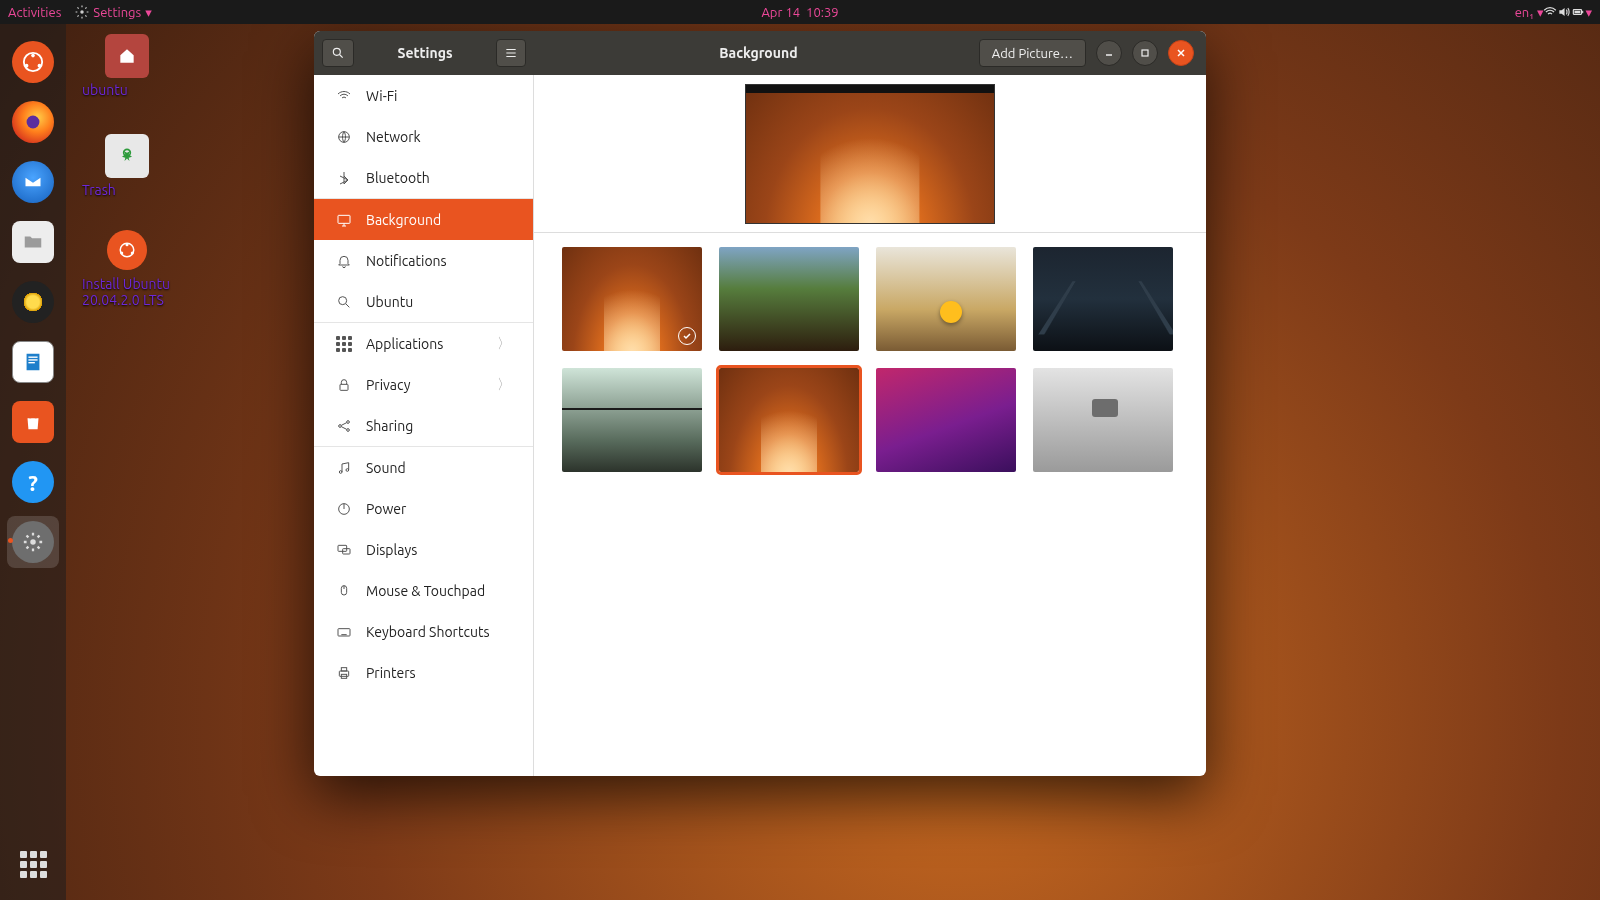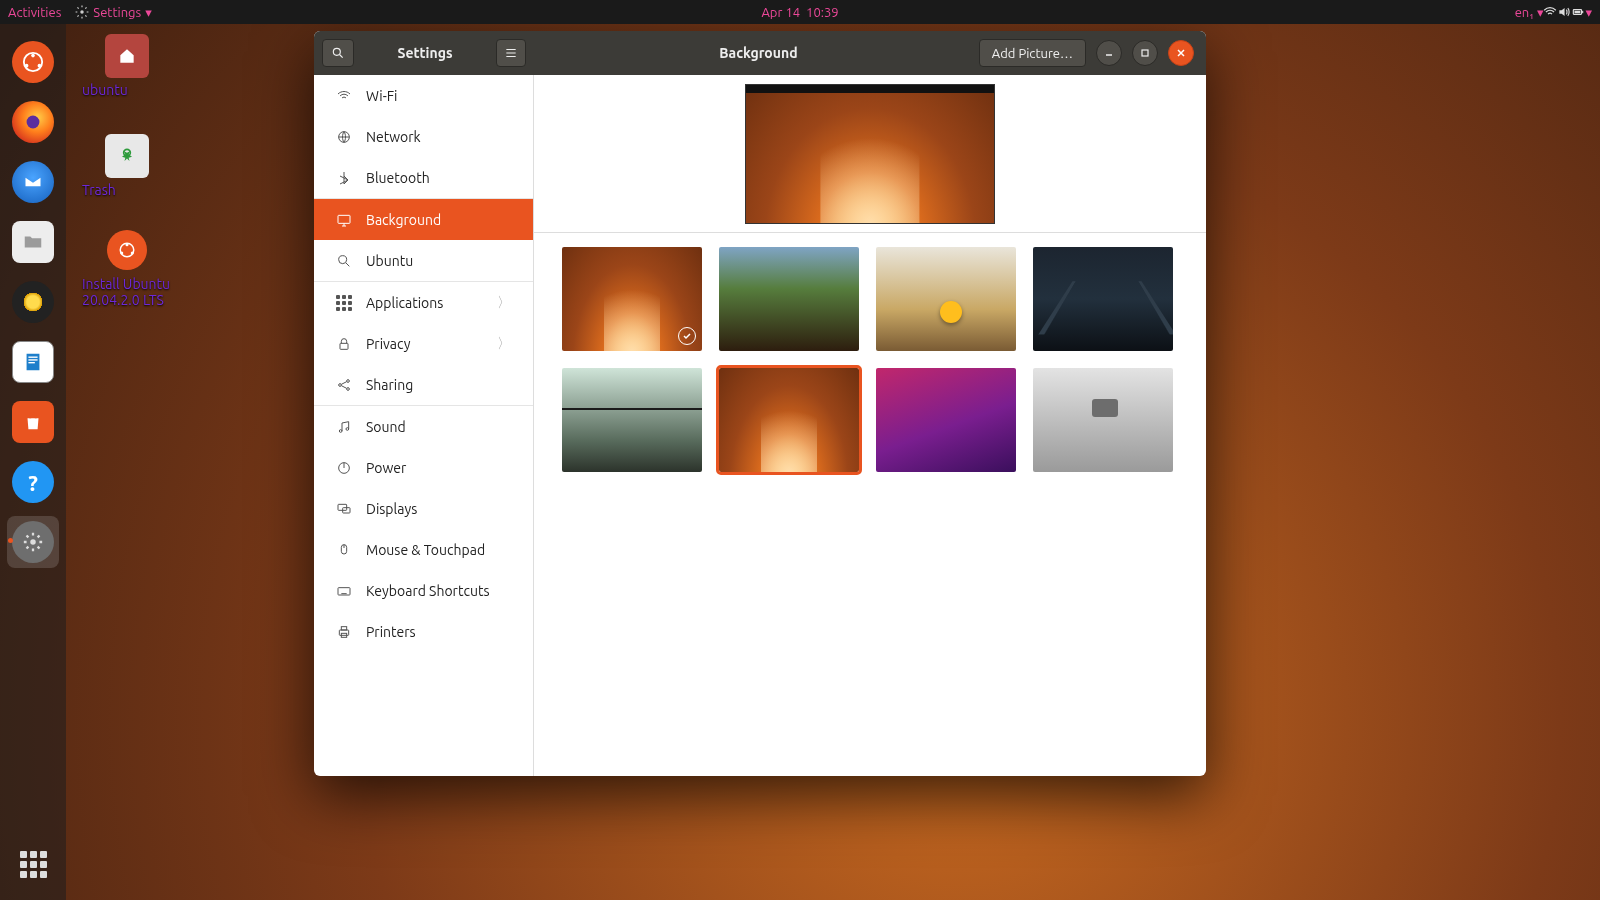--- a/index.html
+++ b/index.html
@@ -351,20 +351,26 @@
       <div class="hr"></div>
       <div class="srow active">
           <svg viewBox="0 0 24 24">
             <rect x="3" y="5" width="18" height="12" rx="1"></rect>
             <path d="M9 21h6M12 17v4"></path>
           </svg>
           <span>Background</span>
         </div>
       <div class="srow">
           <svg viewBox="0 0 24 24">
+            <path d="M6 16V11a6 6 0 1112 0v5l2 2H4zM10 20a2 2 0 004 0"></path>
+          </svg>
+          <span>Notifications</span>
+        </div>
+      <div class="srow">
+          <svg viewBox="0 0 24 24">
             <circle cx="10" cy="10" r="6"></circle>
             <path d="M15 15l5 5"></path>
           </svg>
           <span>Ubuntu</span>
         </div>
       <div class="hr"></div>
       <div class="srow">
           <div class="sicn grid3">
             <span></span>
             <span></span>

